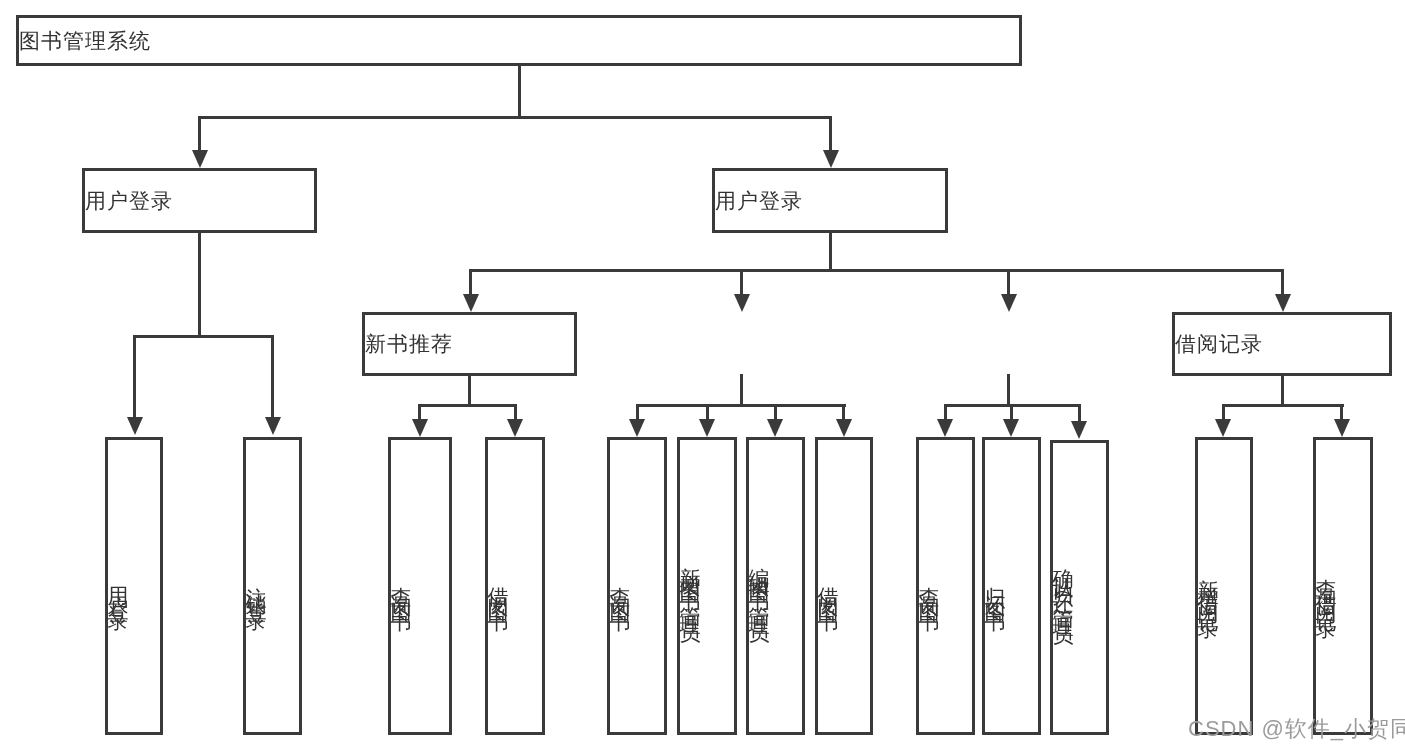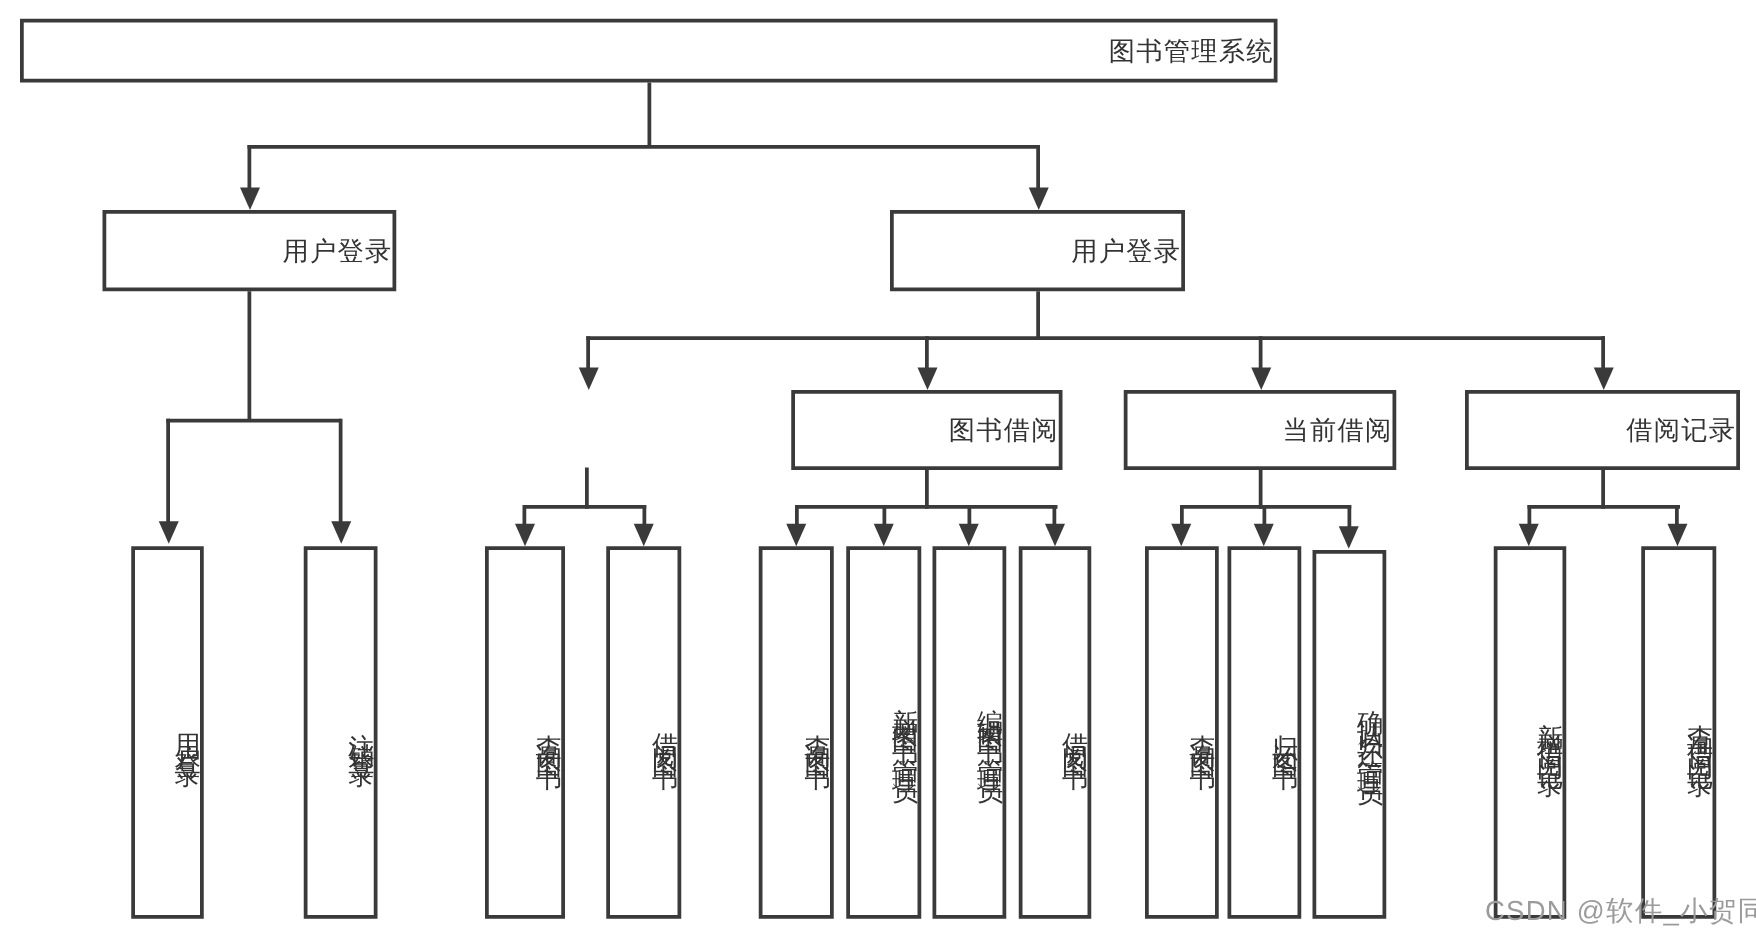--- a/index.html
+++ b/index.html
@@ -18,21 +18,21 @@
     background:var(--bg);
     overflow:hidden;
   }
   
   .box{
     position:absolute;
     border:3px solid var(--line);
     background:var(--bg);
     display:flex;
     align-items:center;
-    justify-content:flex-end;
+    justify-content:flex-start;
     color:var(--text);
     font-size:21px;
     letter-spacing:1px;
     z-index:2;
   }
   .leaf{
     border-width:3px;
   }
   .vtext{
     writing-mode:vertical-rl;
@@ -74,25 +74,22 @@
     <span>图书管理系统</span>
   </div>
 
   <div class="box" style="left:82px;top:168px;width:235px;height:65px">
     <span>用户登录</span>
   </div>
   <div class="box" style="left:712px;top:168px;width:236px;height:65px">
     <span>用户登录</span>
   </div>
 
-  <div class="box" style="left:633px;top:312px;width:217px;height:64px">
-    <span>图书借阅</span>
-  </div>
-  <div class="box" style="left:899px;top:312px;width:218px;height:64px">
-    <span>当前借阅</span>
+  <div class="box" style="left:362px;top:312px;width:215px;height:64px">
+    <span>新书推荐</span>
   </div>
   <div class="box" style="left:1172px;top:312px;width:220px;height:64px">
     <span>借阅记录</span>
   </div>
 
   <div class="box leaf" style="left:105px;top:437px;width:58px;height:298px">
     <span class="vtext">用户登录</span>
   </div>
   <div class="box leaf" style="left:243px;top:437px;width:59px;height:298px">
     <span class="vtext">注销登录</span>

